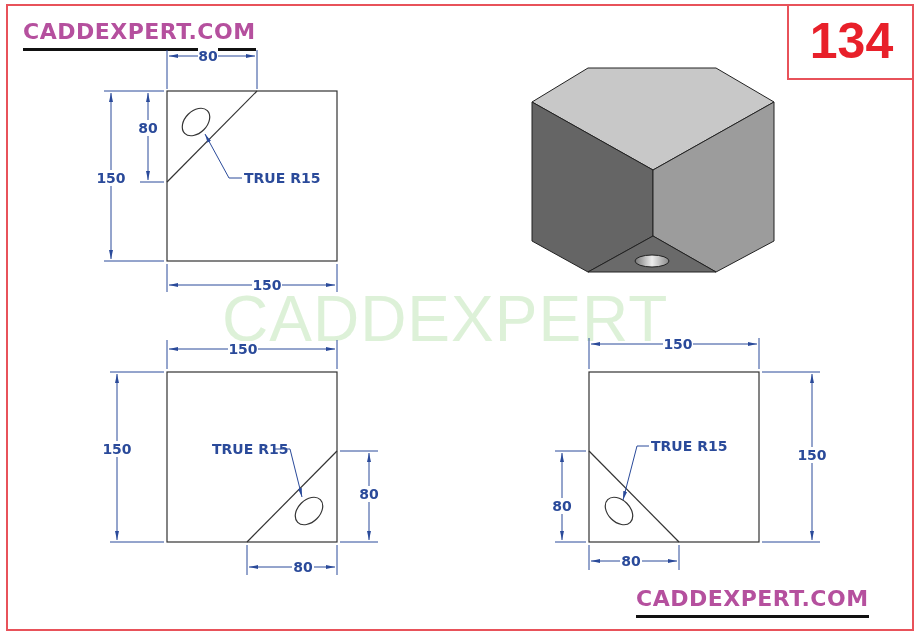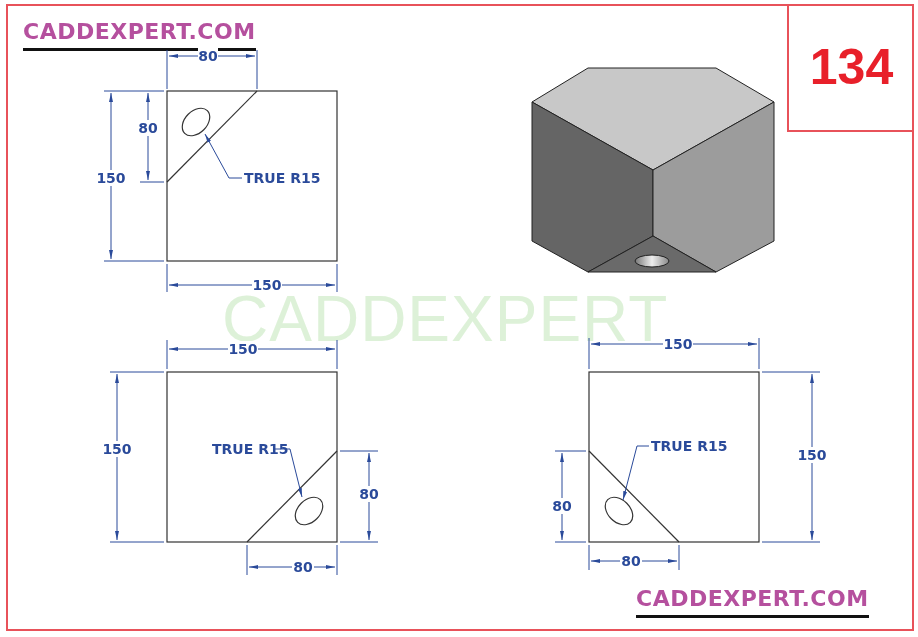--- a/index.html
+++ b/index.html
@@ -1,21 +1,21 @@
 <!DOCTYPE html>
 <html><head>
   <meta charset="utf-8">
   <style>
     html, body { margin: 0; padding: 0; background: #ffffff; }
     body { width: 918px; height: 637px; position: relative; overflow: hidden; font-family: "DejaVu Sans", sans-serif; }
     .frame { position: absolute; left: 6px; top: 4px; width: 908px; height: 627px; border: 2px solid #e8525a; box-sizing: border-box; }
     .brand { position: absolute; font-family: "DejaVu Sans", sans-serif; font-weight: bold; color: #b5509e; font-size: 22px; letter-spacing: 0.5px; border-bottom: 3px solid #111; line-height: 24px; padding-bottom: 4px; }
     .brand-top { left: 23px; top: 20px; }
     .brand-bottom { left: 636px; top: 587px; }
-    .num-box { position: absolute; left: 787px; top: 4px; width: 127px; height: 128px; border: 2px solid #e8525a; border-top: none; border-right: none; box-sizing: border-box; display: flex; align-items: center; justify-content: center; }
+    .num-box { position: absolute; left: 787px; top: 4px; width: 127px; height: 76px; border: 2px solid #e8525a; border-top: none; border-right: none; box-sizing: border-box; display: flex; align-items: center; justify-content: center; }
     .num { font-family: "Liberation Sans", sans-serif; font-weight: bold; font-size: 50px; color: #e8202a; }
     svg.drawing { position: absolute; left: 0; top: 0; }
     .watermark { position: absolute; left: 222px; top: 282px; font-family: "Liberation Sans", sans-serif; font-size: 64px; color: #d8efd2; letter-spacing: 1px; opacity: 0.85; pointer-events: none; text-align: right; }
     .dimtxt { font-family: "DejaVu Sans", sans-serif; font-weight: bold; font-size: 14px; fill: #2a4a9a; }
   </style>
 </head>
 <body>
 
 <div class="frame"></div>
 

